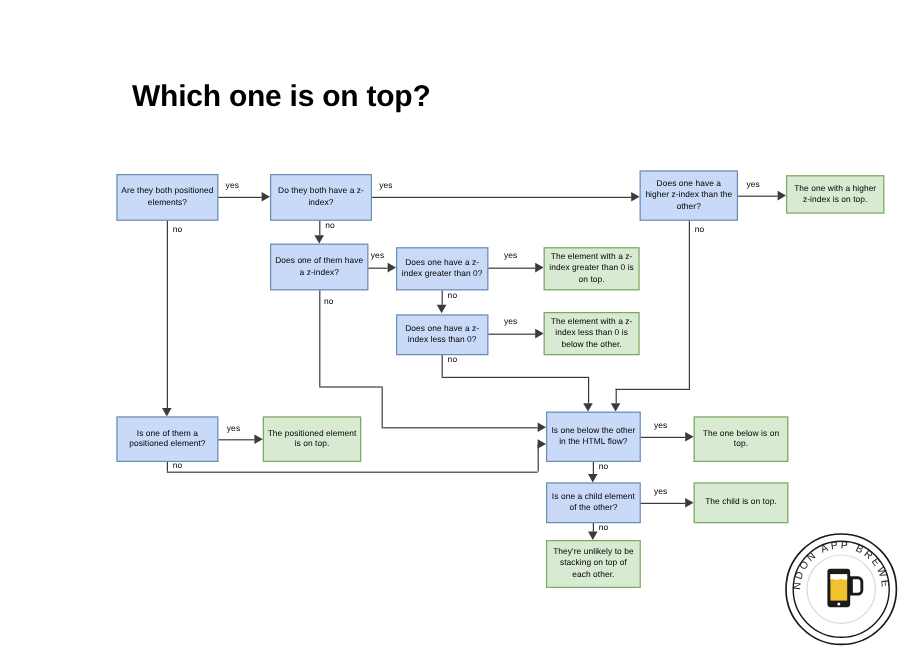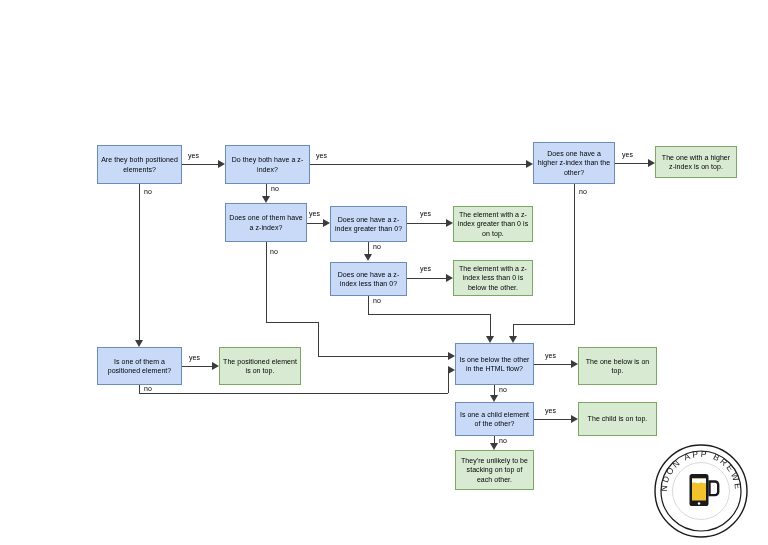--- a/index.html
+++ b/index.html
@@ -97,20 +97,21 @@
     width: 96px;
     height: 96px;
   }
   #logo svg { display: block; }
 </style>
 </head>
 <body>
 
 <div id="slide">
 
+  <div id="page-title">Which one is on top?</div>
 
   <div class="node decision" style="left:97px; top:145px; width:85px; height:39px;">
     <span>Are they both positioned elements?</span>
   </div>
 
   <div class="node decision" style="left:225px; top:145px; width:85px; height:39px;">
     <span>Do they both have a z-index?</span>
   </div>
 
   <div class="node decision" style="left:533px; top:142px; width:82px; height:42px;">

